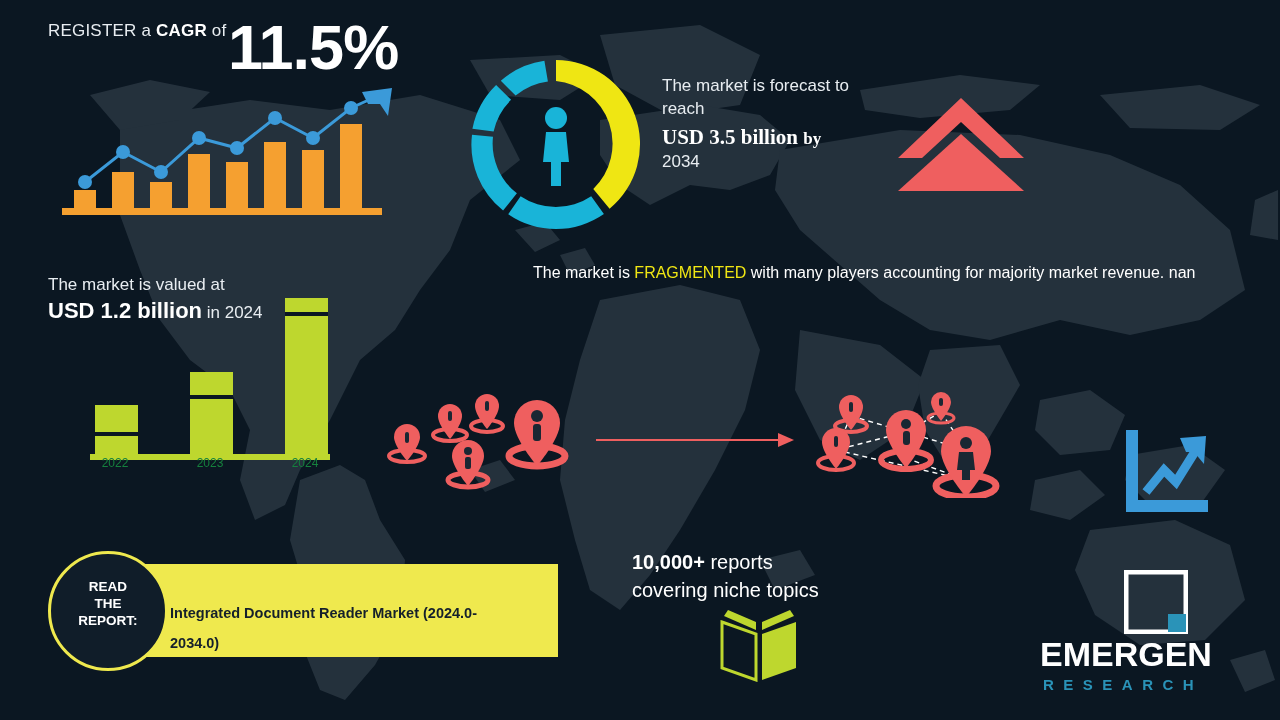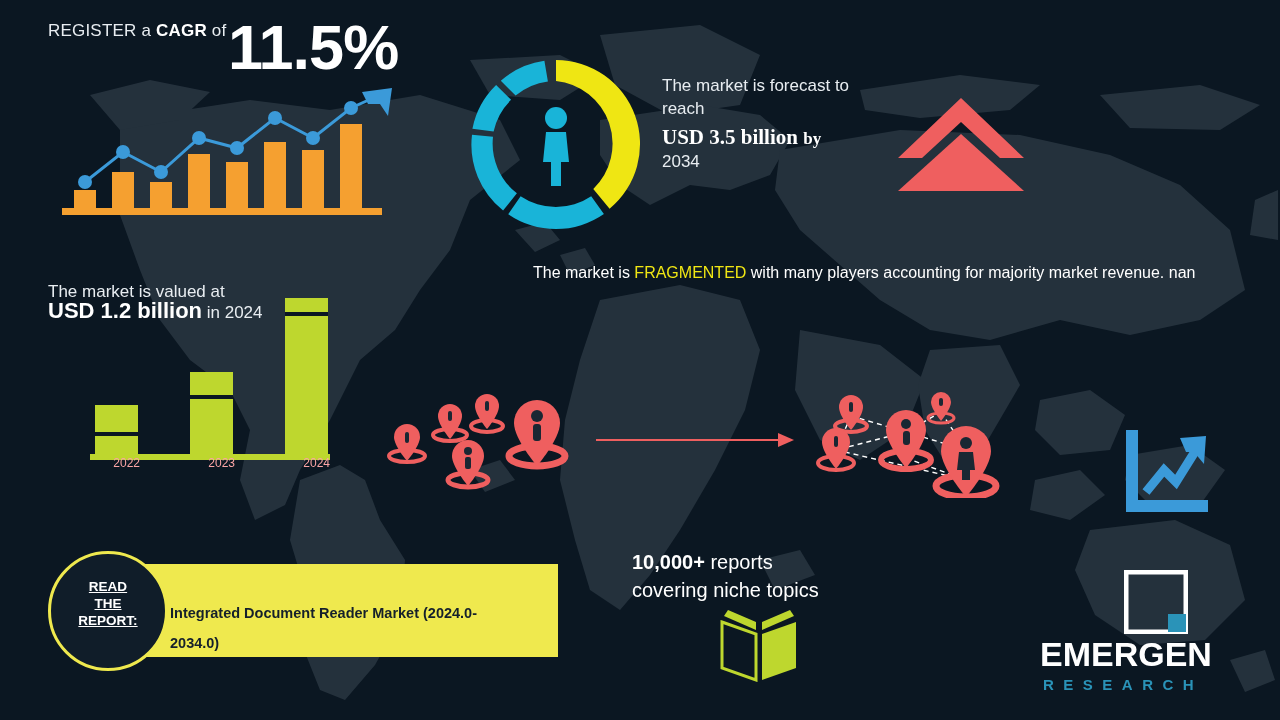--- a/index.html
+++ b/index.html
@@ -19,34 +19,34 @@
   .t-cagr-value{left:228px;top:16px;color:#ffffff;font-size:63px;font-weight:bold;line-height:63px;letter-spacing:-1px;text-align:center;}
 
   .t-forecast{left:662px;top:74px;width:230px;color:#e8edf1;font-size:17px;line-height:23px;}
   .t-forecast-value{left:662px;top:125px;width:240px;color:#ffffff;font-size:21px;font-weight:bold;line-height:25px;font-family:Liberation Serif, serif;}
   .t-forecast-value .lt{font-size:17px;font-weight:bold;}
   .t-forecast-year{left:662px;top:152px;color:#e8edf1;font-size:17px;}
 
   .t-frag{left:533px;top:237px;width:680px;color:#ffffff;font-size:16px;line-height:24px;margin-top:24px;}
   .t-frag .hl{color:#f0e613;}
 
-  .t-valued{left:48px;top:274px;color:#e8edf1;font-size:17px;line-height:22px;margin-top:7px;}
+  .t-valued{left:48px;top:274px;color:#e8edf1;font-size:17px;line-height:22px;}
   .t-valued-value{left:48px;top:298px;color:#ffffff;font-size:22px;font-weight:bold;}
   .t-valued-value .lt{font-size:17px;font-weight:normal;color:#e8edf1;}
 
   .t-reports{left:632px;top:548px;width:280px;color:#ffffff;font-size:20px;line-height:28px;}
   .t-reports b{font-weight:bold;}
 
-  .year-lbl{color:#fca5a5;font-size:12px;text-align:right;width:50px;}
+  .year-lbl{color:#15803d;font-size:12px;text-align:center;width:50px;}
 
   
   .banner{left:115px;top:564px;width:443px;height:93px;background:#efe94e;}
   .banner-text{left:170px;top:598px;width:320px;color:#15202b;font-size:14.5px;font-weight:bold;line-height:30px;}
   .circle{left:48px;top:551px;width:120px;height:120px;border-radius:50%;background:#101d29;border:3px solid #efe94e;box-sizing:border-box;}
-  .circle-text{left:48px;top:578px;width:120px;color:#ffffff;font-size:13.5px;font-weight:bold;line-height:17px;text-align:center;text-decoration:underline;}
+  .circle-text{left:48px;top:578px;width:120px;color:#ffffff;font-size:13.5px;font-weight:bold;line-height:17px;text-align:center;}
 
   
   .logo-word{left:1040px;top:635px;color:#ffffff;font-size:34px;font-weight:bold;letter-spacing:0px;}
   .logo-sub{left:1043px;top:676px;color:#2a93b8;font-size:15px;font-weight:bold;letter-spacing:9.5px;}
 </style>
 </head>
 <body>
 
 <div class="stage">
 

